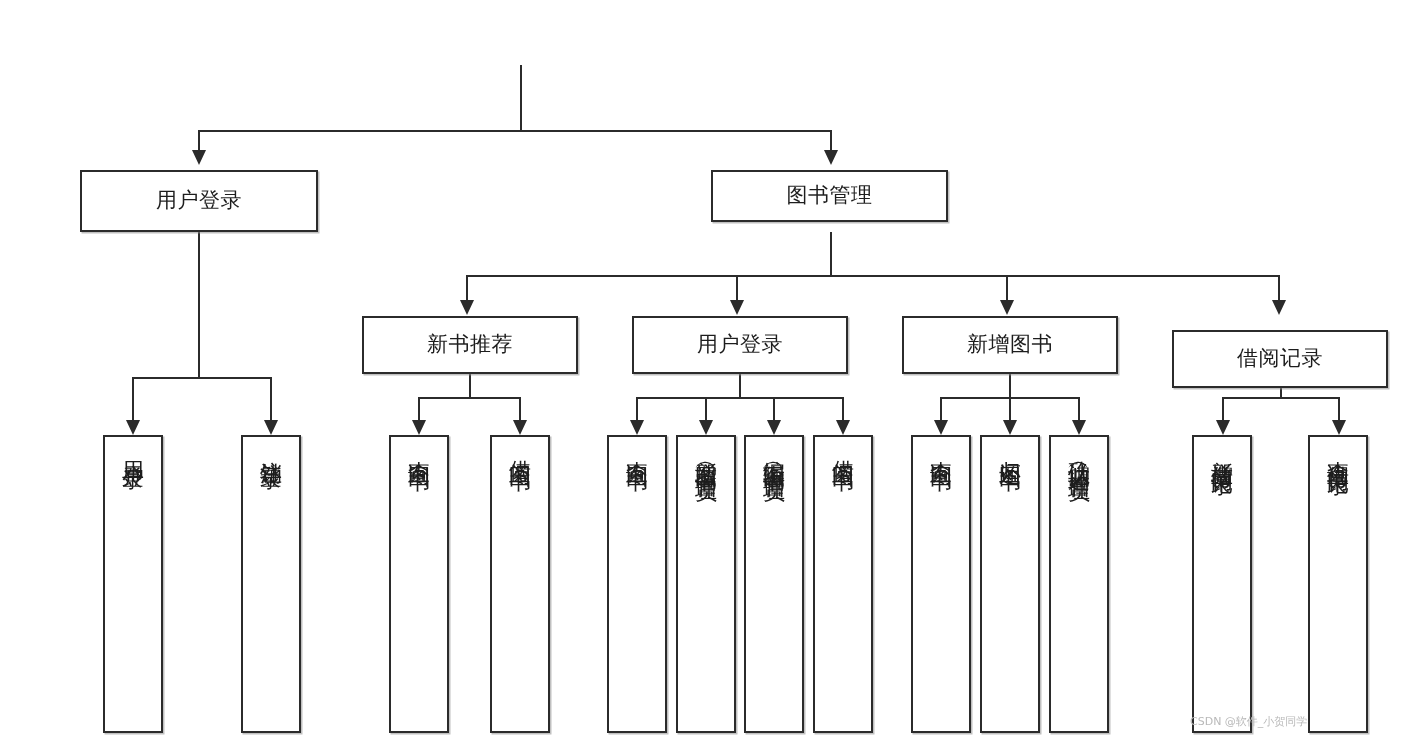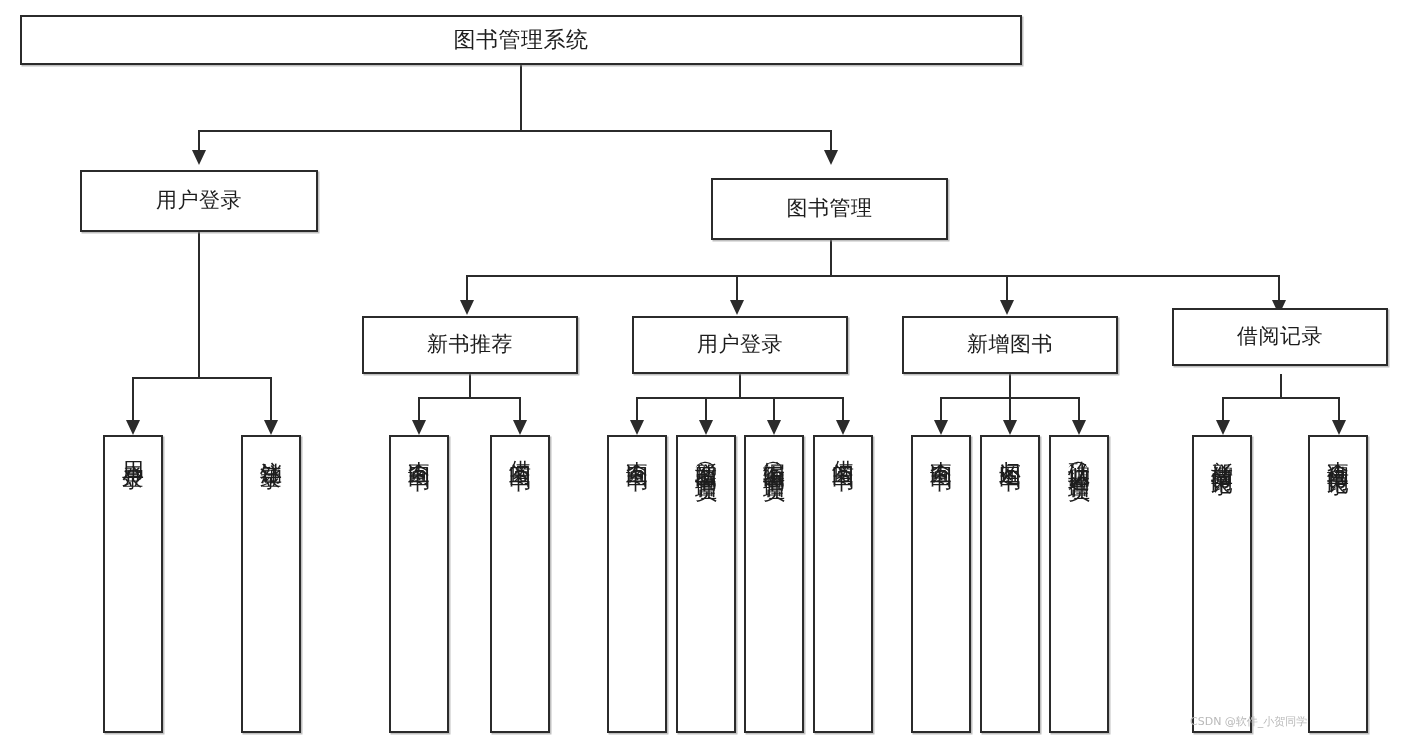--- a/index.html
+++ b/index.html
@@ -130,41 +130,38 @@
   <div class="arrow" style="left:1003px; top:420px;"></div>
   <div class="arrow" style="left:1072px; top:420px;"></div>
 
   <div class="ln v" style="left:1280px; top:374px; height:24px;"></div>
   <div class="ln h" style="left:1222px; top:397px; width:118px;"></div>
   <div class="ln v" style="left:1222px; top:397px; height:23px;"></div>
   <div class="ln v" style="left:1338px; top:397px; height:23px;"></div>
   <div class="arrow" style="left:1216px; top:420px;"></div>
   <div class="arrow" style="left:1332px; top:420px;"></div>
 
-  <div class="node h root" style="left:20px; top:15px; width:1002px; height:50px;">
-    <span class="label">图书管理系统</span>
-  </div>
 
   <div class="node h" style="left:80px; top:170px; width:238px; height:62px;">
     <span class="label">用户登录</span>
   </div>
-  <div class="node h" style="left:711px; top:178px; width:237px; height:62px;">
+  <div class="node h" style="left:711px; top:170px; width:237px; height:52px;">
     <span class="label">图书管理</span>
   </div>
 
   <div class="node h" style="left:362px; top:316px; width:216px; height:58px;">
     <span class="label">新书推荐</span>
   </div>
   <div class="node h" style="left:632px; top:316px; width:216px; height:58px;">
     <span class="label">用户登录</span>
   </div>
   <div class="node h" style="left:902px; top:316px; width:216px; height:58px;">
     <span class="label">新增图书</span>
   </div>
-  <div class="node h" style="left:1172px; top:308px; width:216px; height:58px;align-items:center;">
+  <div class="node h" style="left:1172px; top:330px; width:216px; height:58px;align-items:center;">
     <span class="label">借阅记录</span>
   </div>
 
   <div class="node v" style="left:103px; top:435px; width:60px; height:298px;">
     <span class="label">用户登录</span>
   </div>
   <div class="node v" style="left:241px; top:435px; width:60px; height:298px;">
     <span class="label">注销登录</span>
   </div>
 

